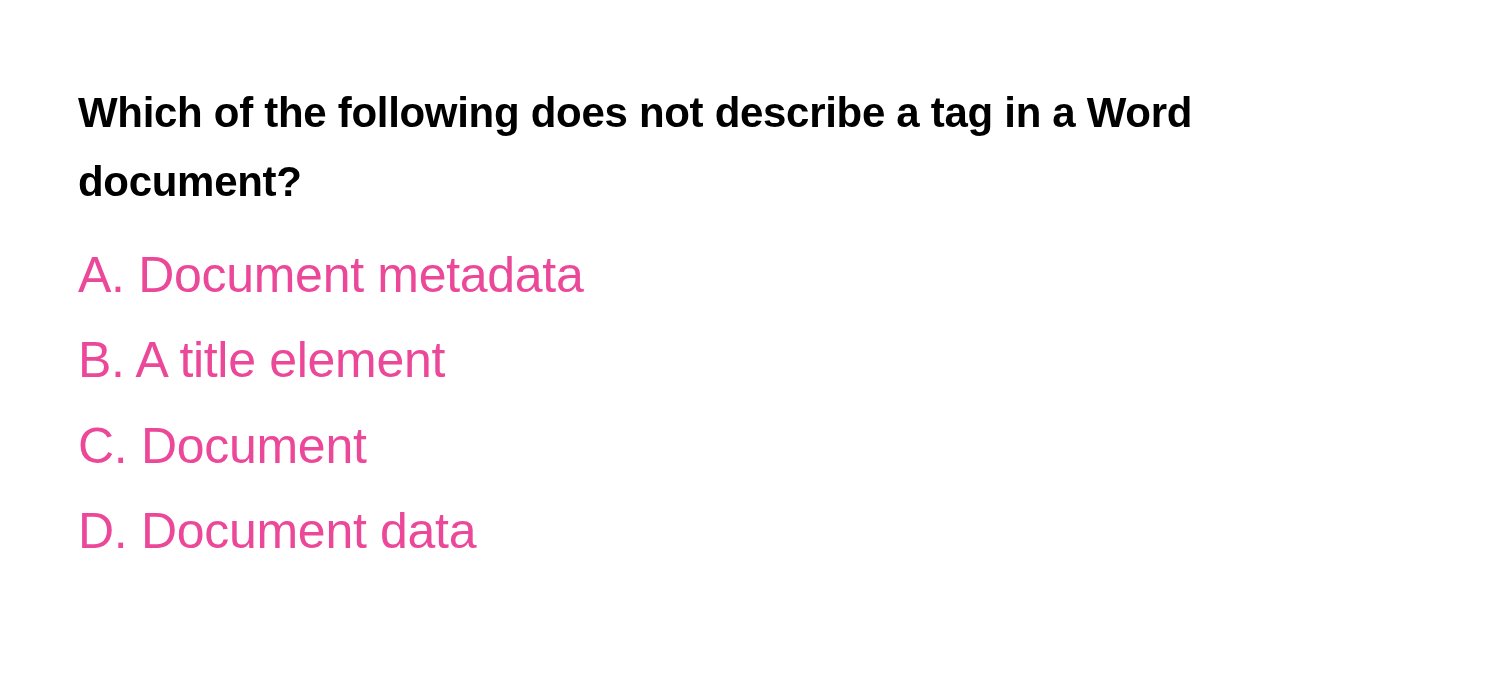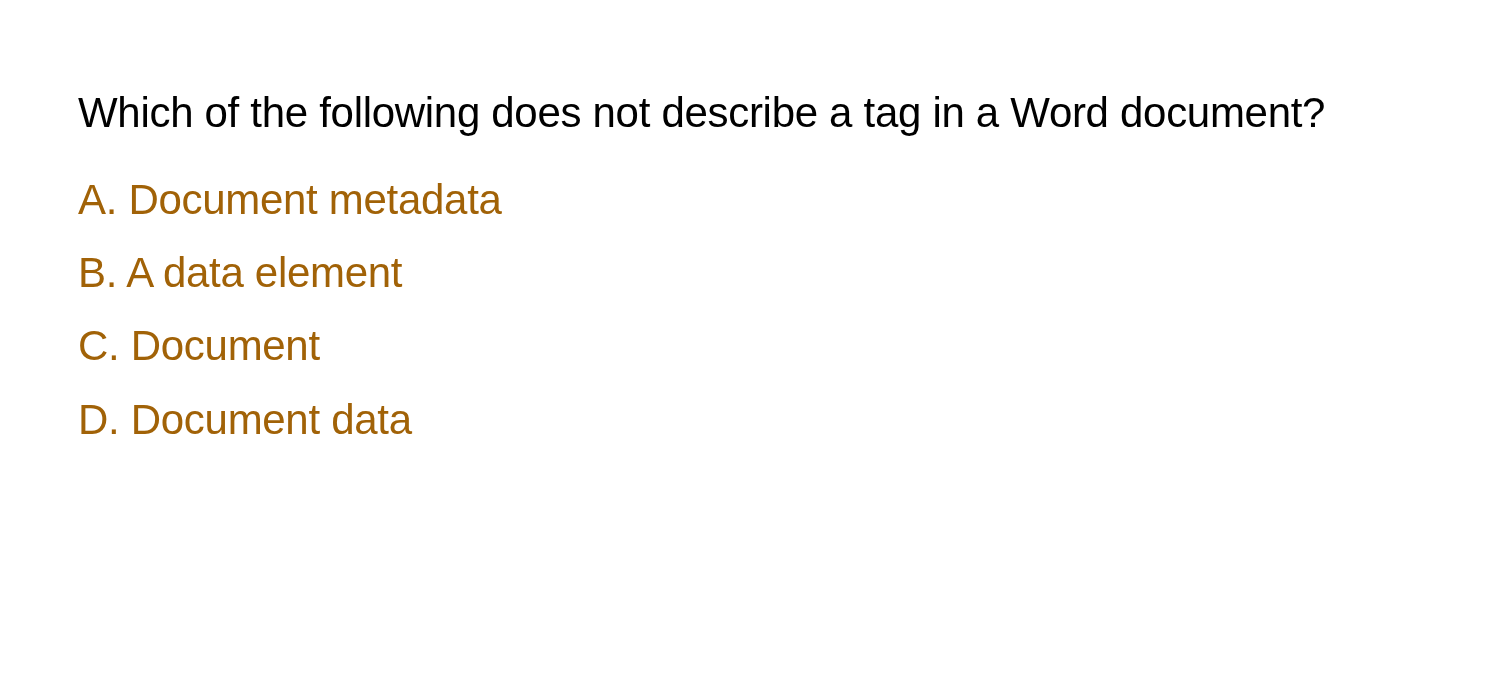--- a/index.html
+++ b/index.html
@@ -11,46 +11,46 @@
       width: 1500px;
       height: 688px;
       background: #ffffff;
       font-family: -apple-system, BlinkMacSystemFont, "Segoe UI", Helvetica, Arial, sans-serif;
       padding: 78px 78px 0 78px;
     }
     .question {
       font-size: 42px;
       line-height: 1.65;
       color: #000000;
-      font-weight: 400;
+      font-weight: 700;
       margin-bottom: 20px;
       letter-spacing: -0.3px;
     }
     .option {
-      font-size: 42px;
+      font-size: 50px;
       line-height: 1.55;
-      color: #a16207;
+      color: #ec4899;
       font-weight: 400;
       margin-bottom: 8px;
       letter-spacing: -0.3px;
     }
   </style>
 </head>
 <body>
 
 <div class="question">Which of the following does not describe a tag in a Word document?</div>
 
 <div class="option">
   <span>A.</span>
   <span>Document metadata</span>
 </div>
 
 <div class="option">
   <span>B.</span>
-  <span>A data element</span>
+  <span>A title element</span>
 </div>
 
 <div class="option">
   <span>C.</span>
   <span>Document</span>
 </div>
 
 <div class="option">
   <span>D.</span>
   <span>Document data</span>

